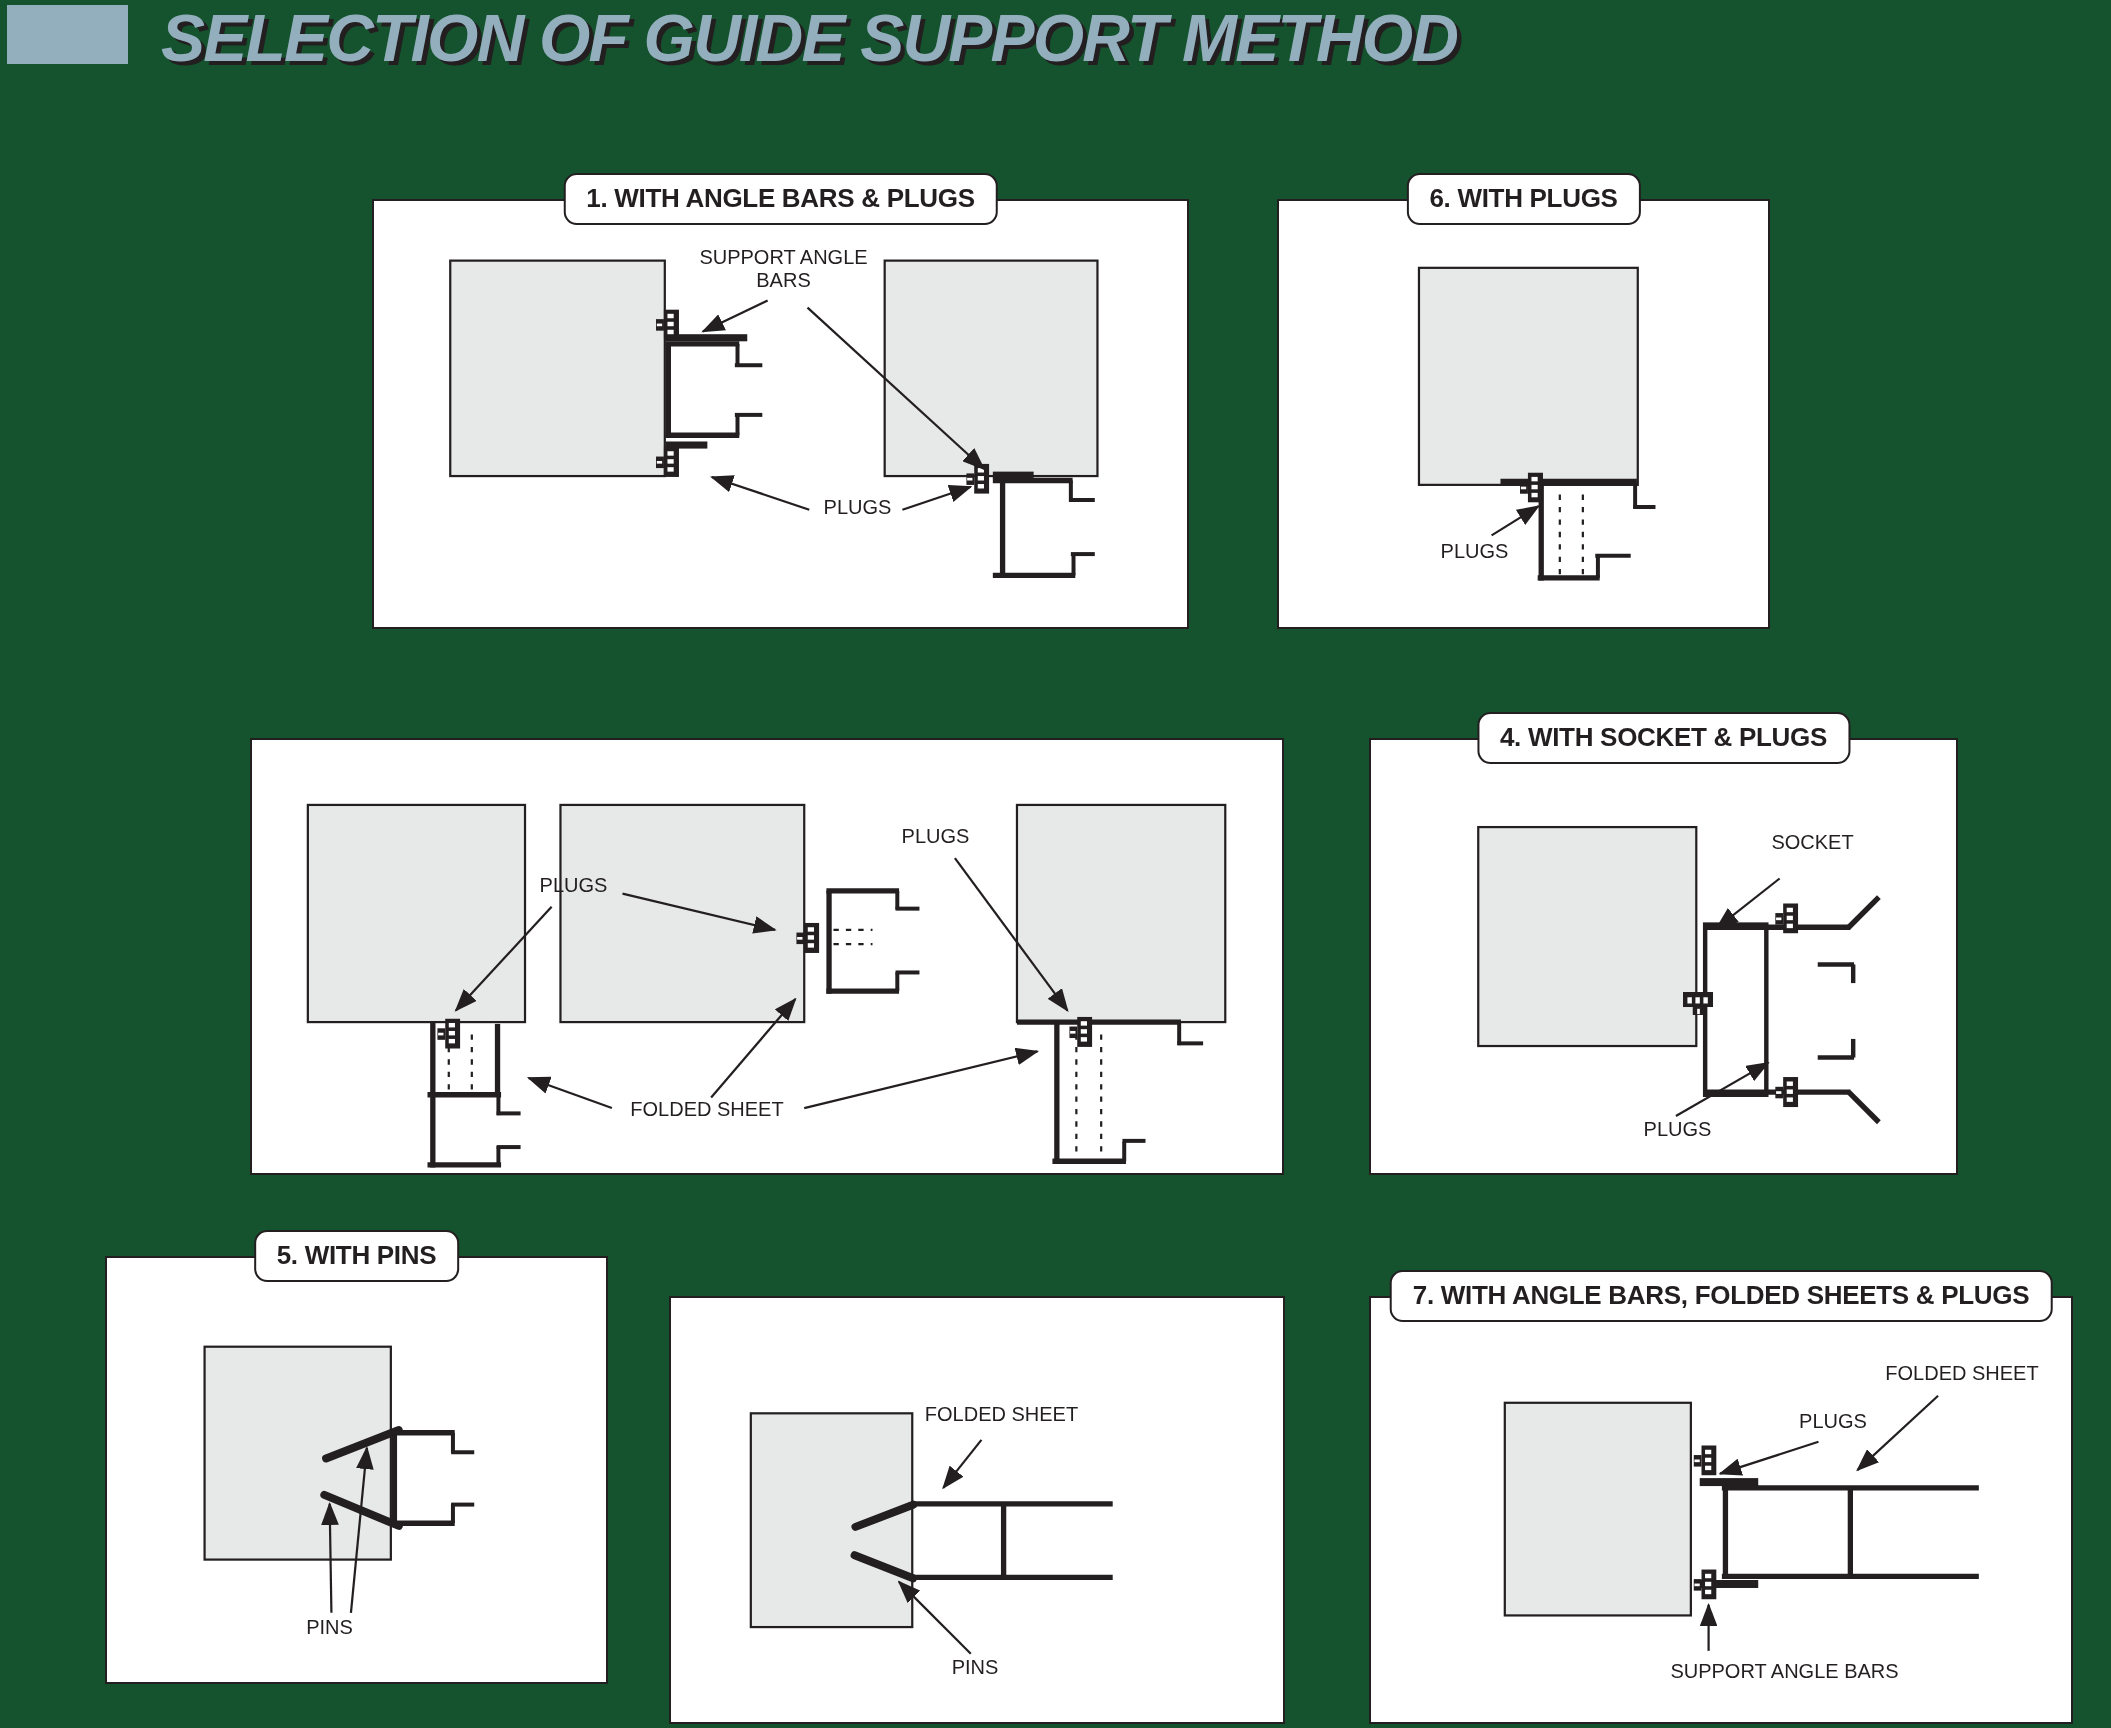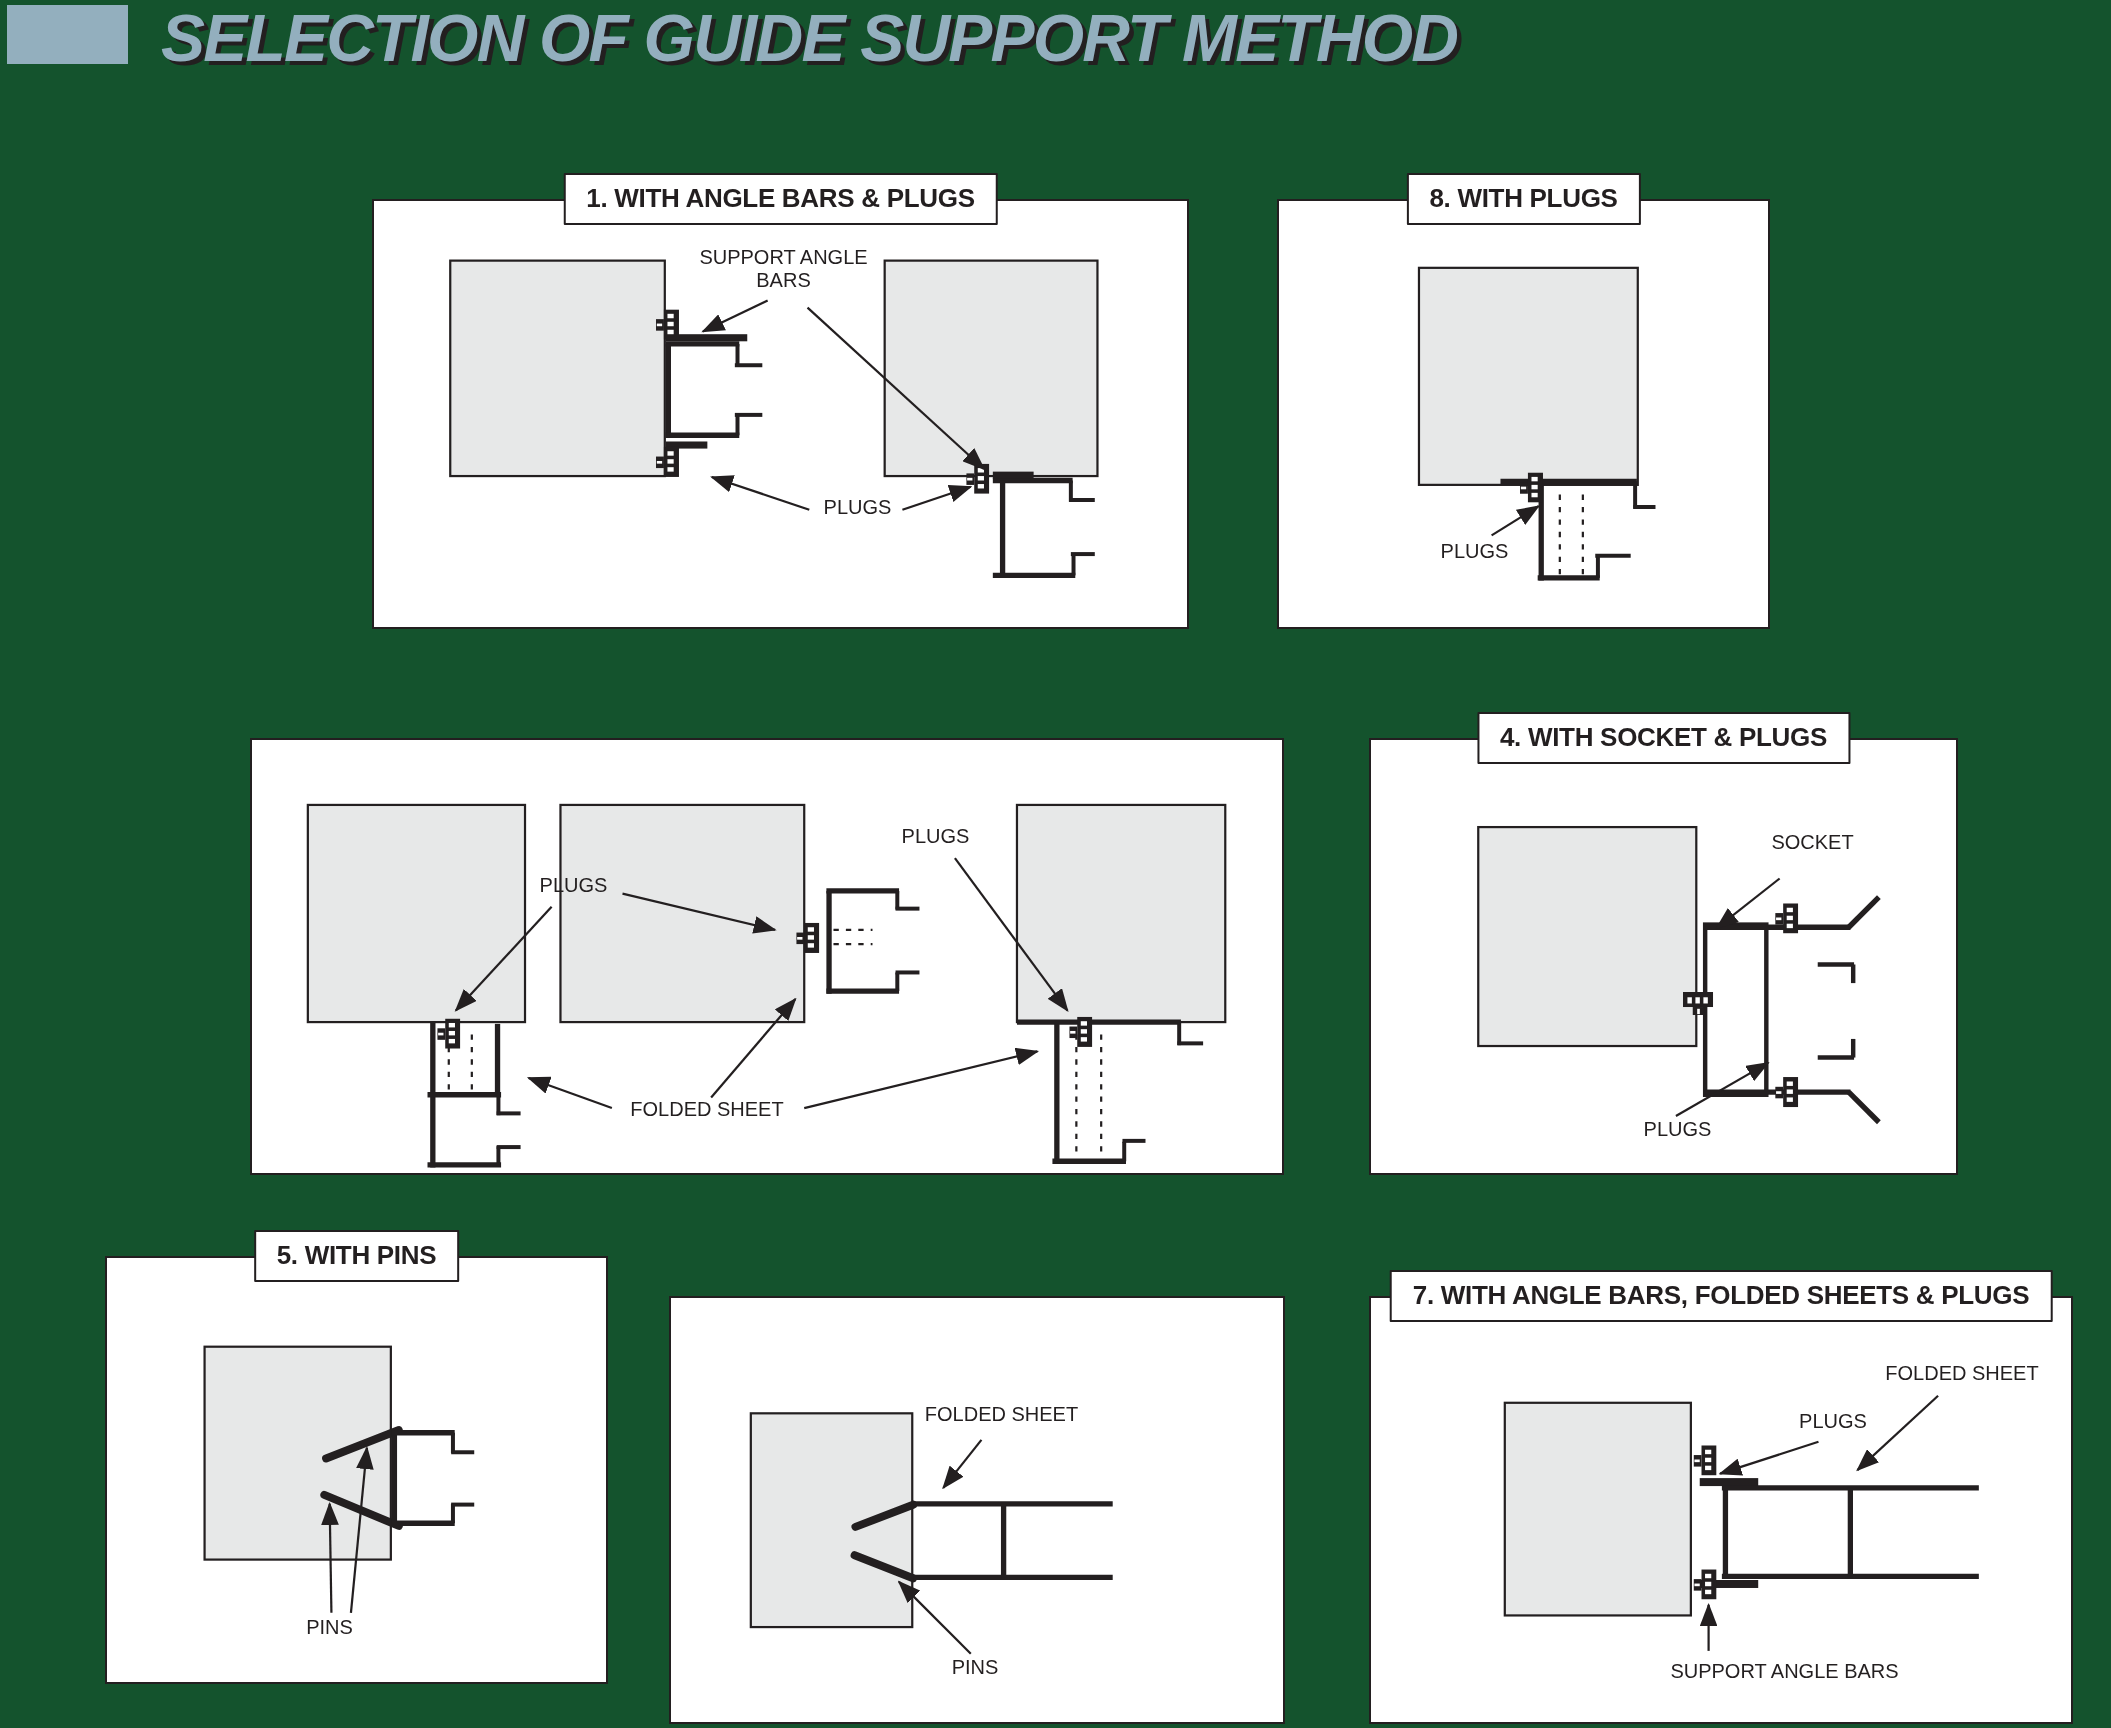--- a/index.html
+++ b/index.html
@@ -5,21 +5,21 @@
   html,body { margin:0; padding:0; background:#ffffff; }
   body { width:2111px; height:1729px; font-family:"Liberation Sans","DejaVu Sans",sans-serif; }
   .stage { position:relative; width:2111px; height:1729px; background:#14532d; overflow:hidden; }
 
   .hdr-block { position:absolute; left:7px; top:5.3px; width:121px; height:59px; background:#93afbe; }
   .hdr-title { position:absolute; left:161px; top:0px; font-size:66px; font-weight:bold; font-style:italic;
                color:#93afbe; text-shadow:4.4px 3.5px 0 #231f20; letter-spacing:-1.8px; white-space:nowrap; }
 
   .panel { position:absolute; border:2.7px solid #231f20; background:#fff; }
   .panel-title { position:absolute; top:-28px; left:50%; transform:translateX(-50%); background:#fff;
-                 border:2.7px solid #231f20; border-radius:1px; padding:0 21px; height:48px; line-height:46px;
+                 border:2.7px solid #231f20; border-radius:13px; padding:0 21px; height:48px; line-height:46px;
                  font-size:26px; font-weight:bold; color:#231f20; white-space:nowrap; letter-spacing:-0.3px; z-index:2; }
   .art { position:absolute; left:0; top:0; }
   .lbl { position:absolute; font-size:20px; color:#231f20; text-align:center; line-height:1.16; z-index:3; }
 </style>
 </head>
 <body>
 
 <svg width="0" height="0" style="position:absolute" aria-hidden="true">
   <defs>
     <marker id="ah" markerUnits="userSpaceOnUse" markerWidth="26" markerHeight="20" refX="12" refY="5" orient="auto" viewBox="0 0 13 10">
@@ -77,21 +77,21 @@
         <path d="M489,120 L688,302"></path>
         <path d="M491,348 L381,311"></path>
         <path d="M596,348 L673,322"></path>
       </g>
     </svg>
     <div class="lbl" style="left:296px; top:45px; width:227px;">SUPPORT ANGLE BARS</div>
     <div class="lbl" style="left:395px; top:295px; width:177px;">PLUGS</div>
   </div>
 
   <div class="panel" style="left:1277px; top:199px; width:489px; height:426px;">
-    <div class="panel-title">8. WITH PLUGS</div>
+    <div class="panel-title">6. WITH PLUGS</div>
     <svg class="art" width="489" height="426" viewBox="0 0 552 480">
       <rect x="158" y="75" width="247" height="245" fill="#e7e8e8" stroke="#231f20" stroke-width="2.5"></rect>
       <g stroke="#231f20" stroke-width="6" fill="none">
         <path d="M250,316 H404"></path>
           <path d="M296,318 V428"></path>
           <path d="M292,425 H362"></path>
       </g>
       <g stroke="#231f20" stroke-width="4.5" fill="none">
         <path d="M402,316 V347"></path>
           <path d="M425,345 H400"></path>

